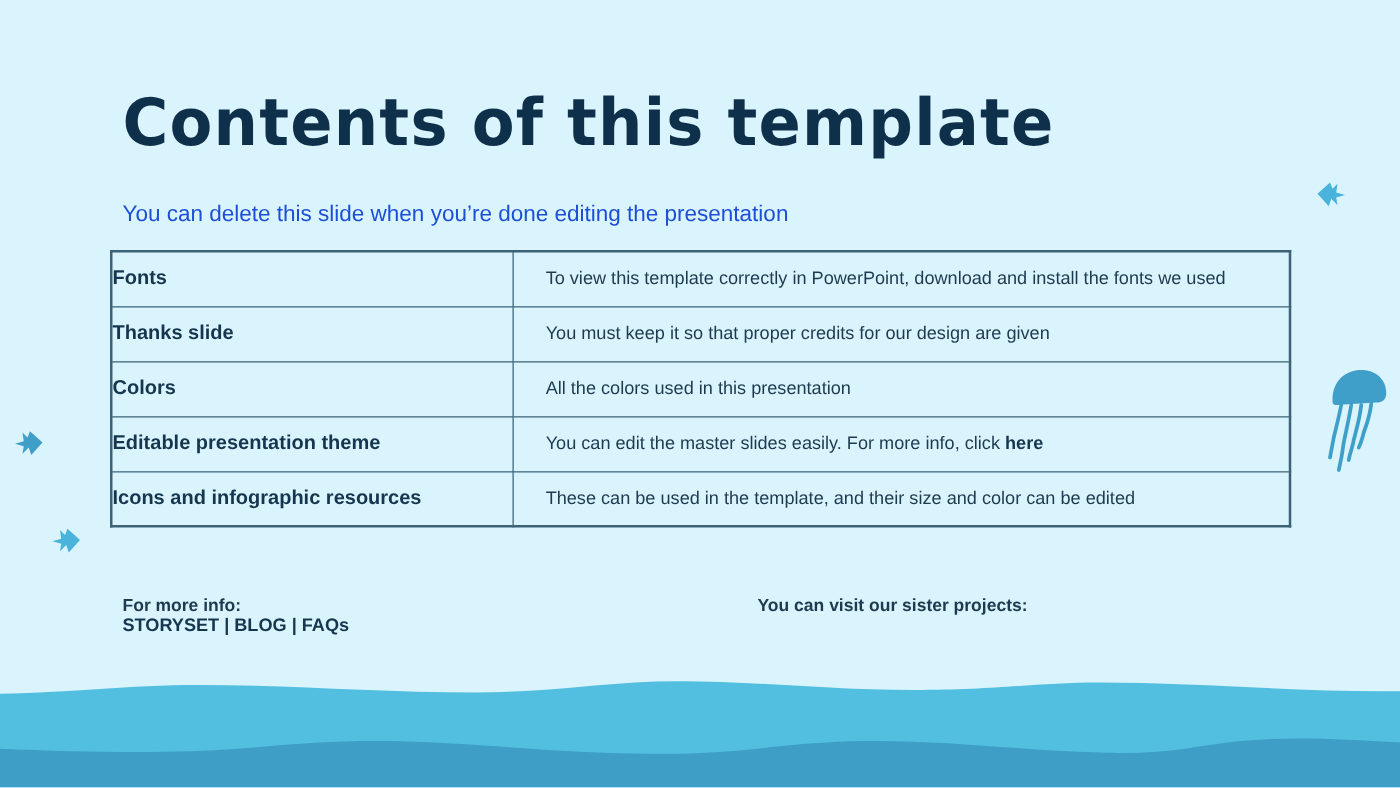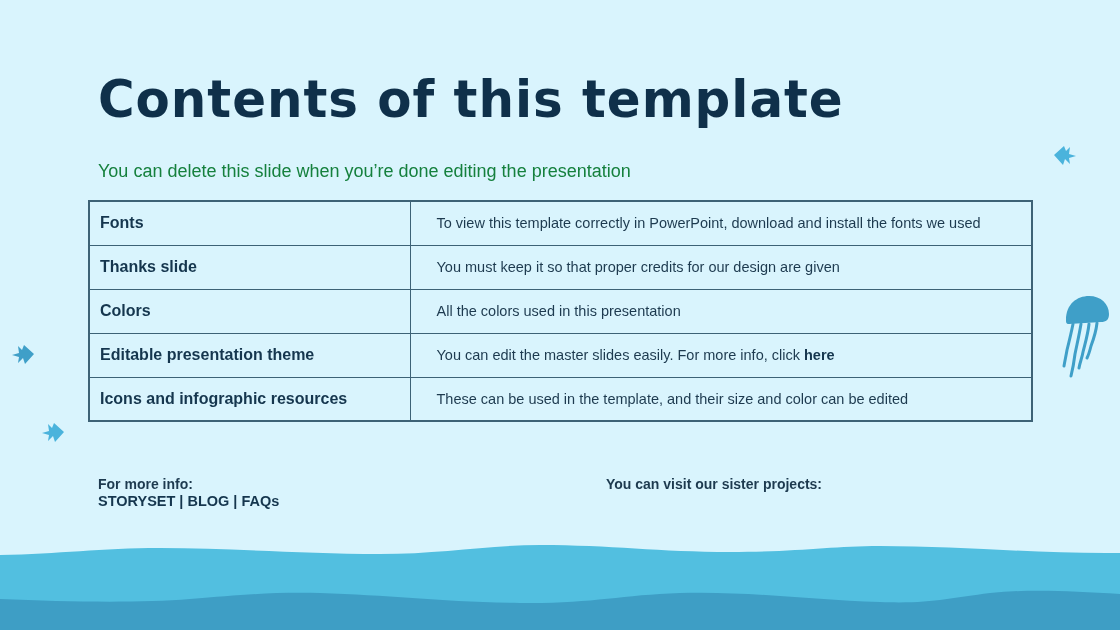--- a/index.html
+++ b/index.html
@@ -22,40 +22,39 @@
       color: #0f304a;
       line-height: 66px;
       white-space: nowrap;
       transform: scaleX(0.96);
       transform-origin: left center;
     }
     .subtitle {
       position: absolute;
       left: 98px; top: 161px;
       font-size: 18px;
-      color: #15803d;
+      color: #1d4ed8;
       white-space: nowrap;
     }
 
     .contents-table {
       position: absolute;
       left: 88px; top: 200px;
       width: 945px;
       border-collapse: collapse;
       border: 2px solid #3d6276;
     }
     .contents-table td {
       border: 1.5px solid #3d6276;
       height: 44px;
       vertical-align: middle;
       white-space: nowrap;
     }
     .contents-table td.col-name {
       width: 321px;
-      padding-left: 10px;
       font-size: 16px;
       font-weight: bold;
       color: #15364e;
     }
     .contents-table td.col-desc {
       padding-left: 26px;
       font-size: 14.5px;
       color: #1d3a4f;
     }
     .contents-table td.col-desc b { font-weight: bold; color: #15364e; }

